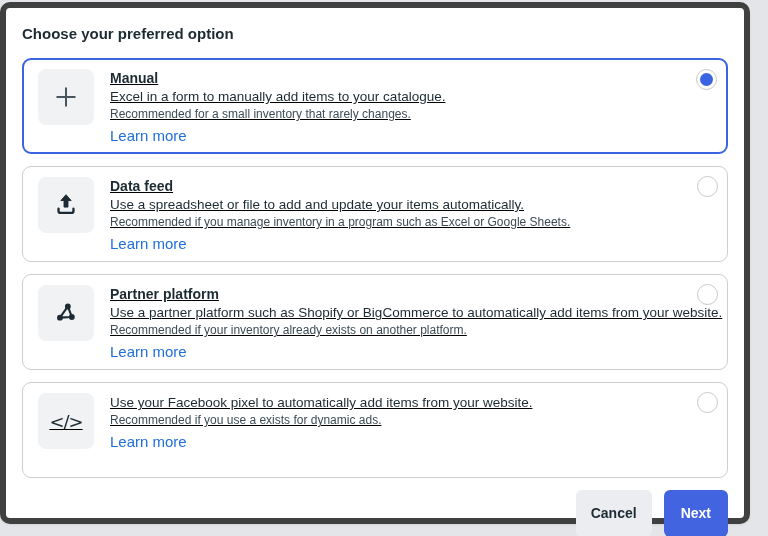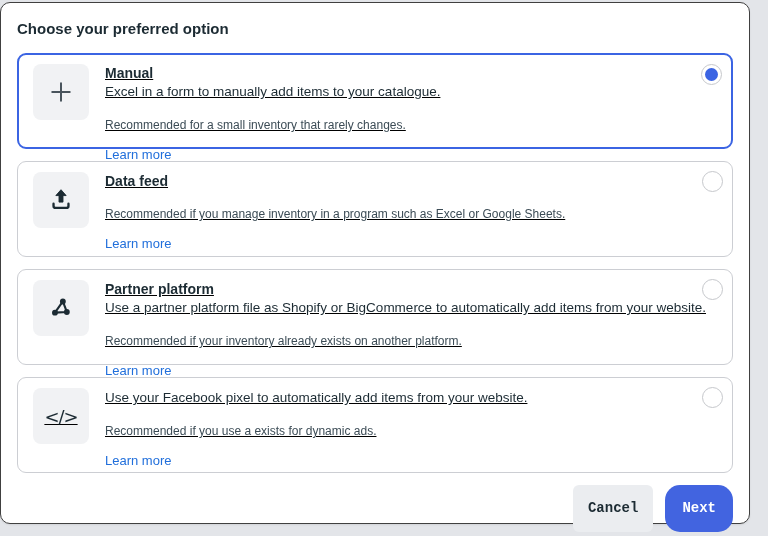--- a/index.html
+++ b/index.html
@@ -4,21 +4,21 @@
 <style>
   html,body{margin:0;padding:0;}
   body{
     width:768px;height:536px;overflow:hidden;position:relative;
     background:#e3e5e9;
     font-family:"Liberation Sans", sans-serif;
     -webkit-font-smoothing:antialiased;
   }
   .modal{
     position:absolute;top:2px;left:0;width:750px;height:522px;
-    background:#ffffff;border:1px solid #404040;border-radius:10px;
+    background:#ffffff;border:6px solid #404040;border-radius:10px;
     box-sizing:border-box;padding:0 16px;
     box-shadow:0 1px 2px rgba(0,0,0,.08);
   }
   .page-title{
     margin-top:17px;font-size:15px;font-weight:700;color:#1c2b33;
   }
   .options{margin-top:16px;display:flex;flex-direction:column;gap:12px;text-decoration:underline;}
   .card{
     position:relative;display:flex;align-items:flex-start;
     border:1px solid #ccced3;border-radius:9px;
@@ -26,39 +26,39 @@
     background:#fff;cursor:pointer;
   }
   .card.selected{border:2px solid var(--accent,#3b64e3);padding:9px 14px;}
   .tile{
     width:56px;height:56px;border-radius:8px;background:#f1f2f4;
     display:flex;align-items:center;justify-content:center;flex:none;
   }
   .content{margin-left:16px;flex:1;min-width:0;}
   .card-title{font-size:14px;font-weight:700;color:#1c2b33;line-height:18px;}
   .card-desc{font-size:13.5px;color:#1c2b33;line-height:19px;white-space:nowrap;}
-  .card-rec{font-size:12px;color:#3c4c56;line-height:16px;white-space:nowrap;margin-top:16px;}
+  .card-rec{font-size:12px;color:#3c4c56;line-height:16px;white-space:nowrap;}
   .card-link{
-    display:inline-block;margin-top:13px;font-size:13px;line-height:18px;
+    display:inline-block;margin-top:5px;font-size:15px;line-height:18px;
     color:var(--link,#216fdb);text-decoration:none;cursor:pointer;
   }
   .radio{
     position:absolute;top:9px;right:9px;width:21px;height:21px;
     border-radius:50%;border:1px solid #c6c8cc;box-sizing:border-box;
     display:flex;align-items:center;justify-content:center;background:#fff;
   }
   .radio .dot{width:13px;height:13px;border-radius:50%;background:var(--accent,#3b64e3);display:none;}
   .card.selected .radio .dot{display:block;}
   .footer{display:flex;justify-content:flex-end;gap:12px;margin-top:12px;}
   .btn{
-    border:none;border-radius:6px;font-family:Liberation Mono, monospace;font-size:14px;
+    border:none;border-radius:6px;font-family:Liberation Sans, sans-serif;font-size:14px;
     font-weight:600;padding:8px 15px;line-height:15px;cursor:pointer;
   }
   .btn-cancel{background:#ebedf0;color:#1c2b33;}
-  .btn-next{background:var(--next,#4264e0);color:#ffffff;font-weight:700;padding:16px 17px;border-radius:15px;}
+  .btn-next{background:var(--next,#4264e0);color:#ffffff;font-weight:700;padding:16px 17px;}
   .code-glyph{
     font-family:"DejaVu Sans", sans-serif;font-size:18px;font-weight:500;
     color:#1c2b33;letter-spacing:-1px;
   }
   svg{display:block;}
 </style>
 </head>
 <body style="background: rgb(227, 229, 233);">
 
 <div class="modal">
@@ -90,40 +90,41 @@
       <div class="tile">
         <span>
           <svg width="28" height="28" viewBox="0 0 24 24">
             <path d="M12 3.2 L16.4 8.2 H13.7 V13.8 H10.3 V8.2 H7.6 Z" fill="#1c2b33" stroke="#1c2b33" stroke-width="0.8" stroke-linejoin="round"></path>
             <path d="M5.6 15.2 v1.9 a1.7 1.7 0 0 0 1.7 1.7 h9.4 a1.7 1.7 0 0 0 1.7 -1.7 v-1.9" stroke="#1c2b33" stroke-width="2" fill="none" stroke-linecap="round"></path>
           </svg>
         </span>
       </div>
       <div class="content">
         <div class="card-title">Data feed</div>
+        <div class="card-desc">Use a spreadsheet or file to add and update your items automatically.</div>
         <div class="card-rec">Recommended if you manage inventory in a program such as Excel or Google Sheets.</div>
         <a class="card-link">Learn more</a>
       </div>
       <span class="radio"></span>
     </div>
 
     <div class="card">
       <div class="tile">
         <span>
           <svg width="28" height="28" viewBox="0 0 24 24">
             <path d="M13.6 6.4 L6.8 16 M13.6 6.4 L17 15.4 M6.8 16 L17 15.4" stroke="#1c2b33" stroke-width="1.8" fill="none" stroke-linecap="round"></path>
             <circle cx="13.6" cy="6.4" r="2.5" fill="#1c2b33"></circle>
             <circle cx="6.8" cy="16" r="2.5" fill="#1c2b33"></circle>
             <circle cx="17" cy="15.4" r="2.5" fill="#1c2b33"></circle>
           </svg>
         </span>
       </div>
       <div class="content">
         <div class="card-title">Partner platform</div>
-        <div class="card-desc">Use a partner platform file as Shopify or BigCommerce to automatically add items from your website.</div>
+        <div class="card-desc">Use a partner platform such as Shopify or BigCommerce to automatically add items from your website.</div>
         <div class="card-rec">Recommended if your inventory already exists on another platform.</div>
         <a class="card-link">Learn more</a>
       </div>
       <span class="radio"></span>
     </div>
 
     <div class="card">
       <div class="tile">
         <span class="code-glyph">&lt;/&gt;</span>
       </div>

